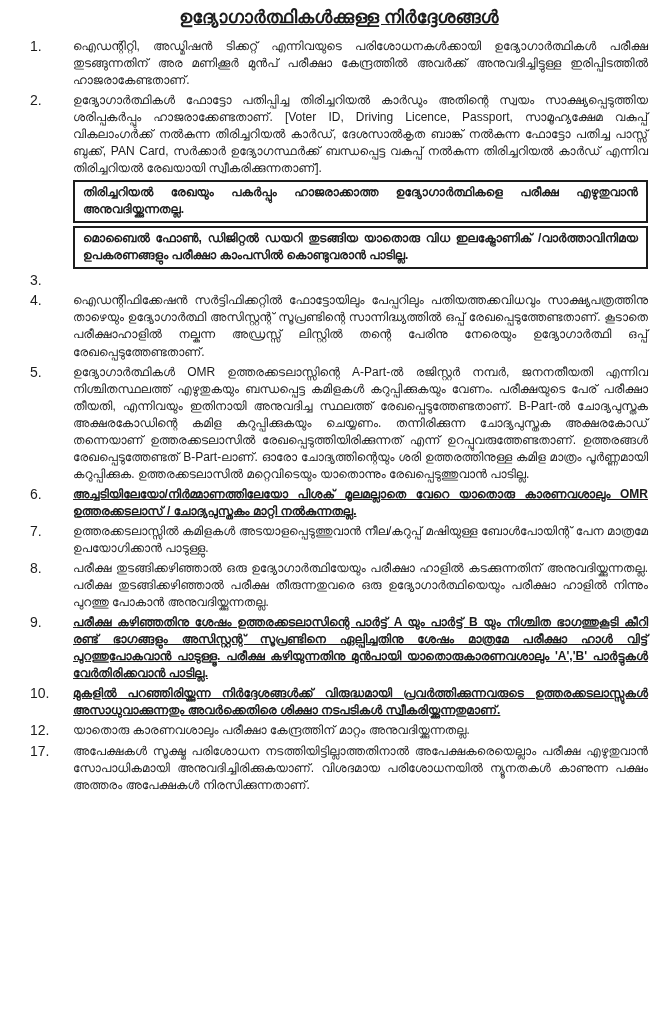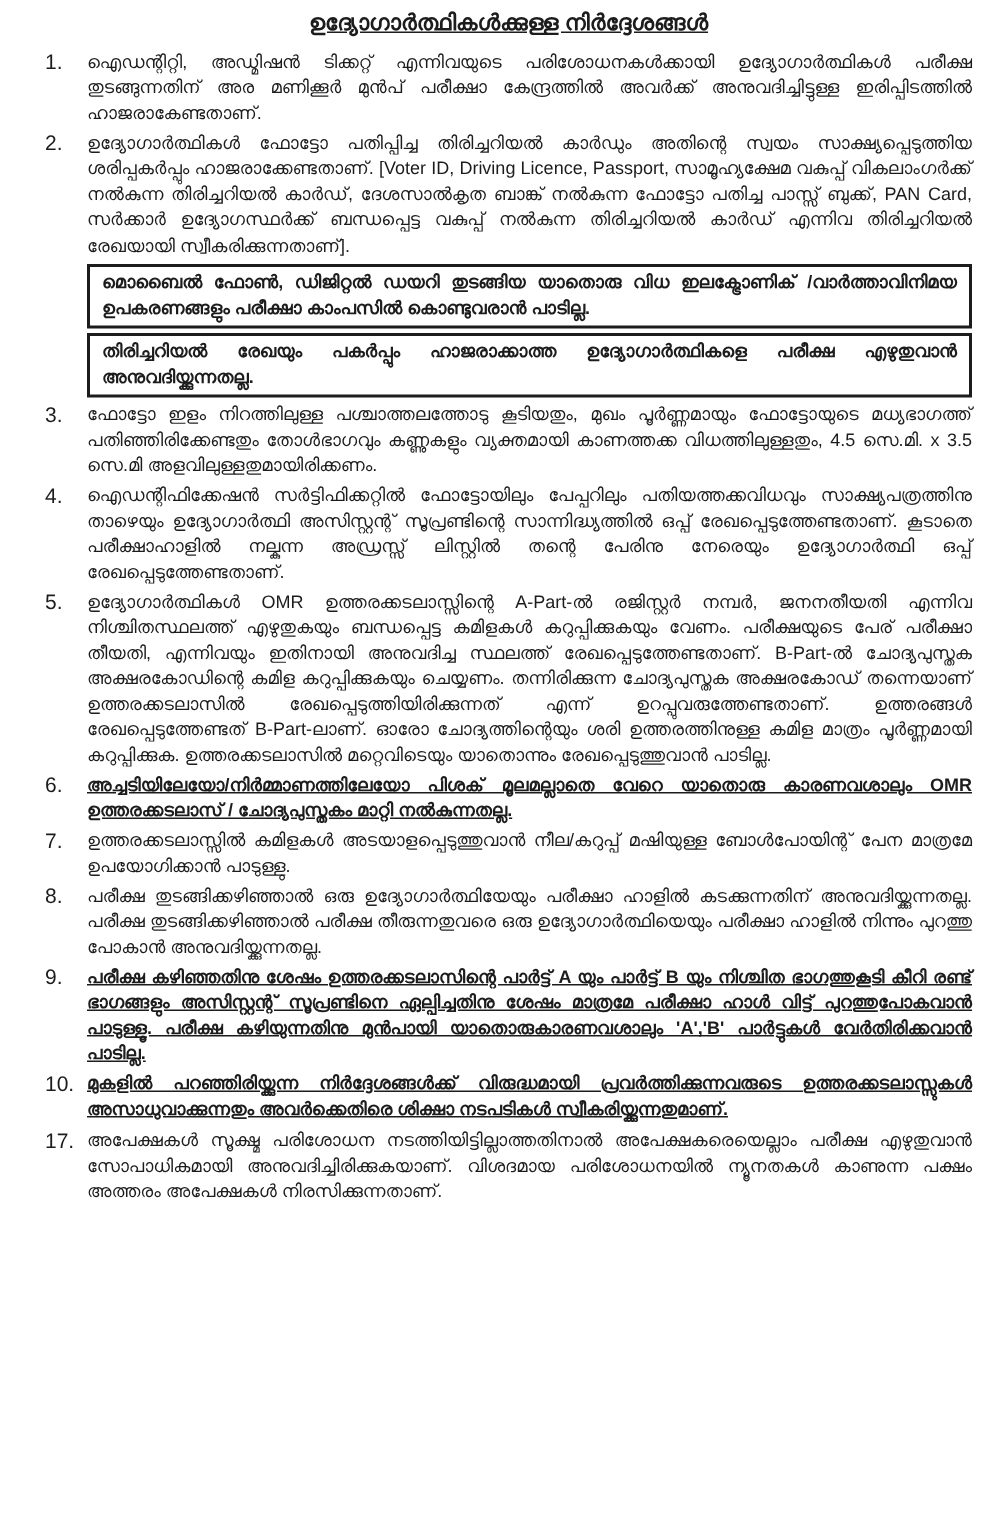--- a/index.html
+++ b/index.html
@@ -13,37 +13,37 @@
     font-family: "Liberation Sans", sans-serif;
     font-size: 12px;
     line-height: 1.42;
     box-sizing: border-box;
     padding: 5px 22px 6px 30px;
     overflow: hidden;
   }
   .title {
     text-align: center;
     font-weight: 700;
-    font-size: 15px;
+    font-size: 18px;
     text-decoration: underline;
     margin: 0 0 7px 0;
   }
   .item {
     display: flex;
     align-items: flex-start;
     margin: 0 0 3px 0;
   }
   .num {
     flex: 0 0 27px;
     font-size: 14px;
     line-height: 1.25;
     font-family: "Liberation Sans", sans-serif;
   }
   .body { flex: 1 1 auto; min-width: 0; }
-  .body p { margin: 0 0 3px 1px; text-align: justify; }
+  .body p { margin: 0 0 3px 16px; text-align: justify; }
   .body p:last-child { margin-bottom: 0; }
   .bold-underline {
     font-weight: 700;
     text-decoration: underline;
   }
   .warn-box {
     font-weight: 700;
     border: 2px solid #1c1c1c;
     padding: 2px 8px 3px 8px;
     margin: 4px -12px 2px -16px;
@@ -62,29 +62,28 @@
     <div class="num">1.</div>
     <div class="body">
         <p>ഐഡന്റിറ്റി, അഡ്മിഷൻ ടിക്കറ്റ് എന്നിവയുടെ പരിശോധനകൾക്കായി ഉദ്യോഗാർത്ഥികൾ പരീക്ഷ തുടങ്ങുന്നതിന് അര മണിക്കൂർ മുൻപ് പരീക്ഷാ കേന്ദ്രത്തിൽ അവർക്ക് അനുവദിച്ചിട്ടുള്ള ഇരിപ്പിടത്തിൽ ഹാജരാകേണ്ടതാണ്.</p>
       </div>
   </div>
 
   <div class="item">
     <div class="num">2.</div>
     <div class="body">
       <p>ഉദ്യോഗാർത്ഥികൾ ഫോട്ടോ പതിപ്പിച്ച തിരിച്ചറിയൽ കാർഡും അതിന്റെ സ്വയം സാക്ഷ്യപ്പെടുത്തിയ ശരിപ്പകർപ്പും ഹാജരാക്കേണ്ടതാണ്. [Voter ID, Driving Licence, Passport, സാമൂഹ്യക്ഷേമ വകുപ്പ് വികലാംഗർക്ക് നൽകുന്ന തിരിച്ചറിയൽ കാർഡ്, ദേശസാൽകൃത ബാങ്ക് നൽകുന്ന ഫോട്ടോ പതിച്ച പാസ്സ് ബുക്ക്, PAN Card, സർക്കാർ ഉദ്യോഗസ്ഥർക്ക് ബന്ധപ്പെട്ട വകുപ്പ് നൽകുന്ന തിരിച്ചറിയൽ കാർഡ് എന്നിവ തിരിച്ചറിയൽ രേഖയായി സ്വീകരിക്കുന്നതാണ്].</p>
+      <p class="warn-box">തിരിച്ചറിയൽ രേഖയും പകർപ്പും ഹാജരാക്കാത്ത ഉദ്യോഗാർത്ഥികളെ പരീക്ഷ എഴുതുവാൻ അനുവദിയ്ക്കുന്നതല്ല.</p>
       <p class="warn-box">മൊബൈൽ ഫോൺ, ഡിജിറ്റൽ ഡയറി തുടങ്ങിയ യാതൊരു വിധ ഇലക്ട്രോണിക് /വാർത്താവിനിമയ ഉപകരണങ്ങളും പരീക്ഷാ കാംപസിൽ കൊണ്ടുവരാൻ പാടില്ല.</p>
-      <p class="warn-box">തിരിച്ചറിയൽ രേഖയും പകർപ്പും ഹാജരാക്കാത്ത ഉദ്യോഗാർത്ഥികളെ പരീക്ഷ എഴുതുവാൻ അനുവദിയ്ക്കുന്നതല്ല.</p>
     </div>
   </div>
 
   <div class="item">
     <div class="num">3.</div>
     <div class="body">
-      <p>ഫോട്ടോ ഇളം നിറത്തിലുള്ള പശ്ചാത്തലത്തോടു കൂടിയതും, മുഖം പൂർണ്ണമായും ഫോട്ടോയുടെ മധ്യഭാഗത്ത് പതിഞ്ഞിരിക്കേണ്ടതും തോൾഭാഗവും കണ്ണുകളും വ്യക്തമായി കാണത്തക്ക വിധത്തിലുള്ളതും, 4.5 സെ.മി. x 3.5 സെ.മി അളവിലുള്ളതുമായിരിക്കണം.</p>
     </div>
   </div>
 
   <div class="item">
     <div class="num">4.</div>
     <div class="body">
         <p>ഐഡന്റിഫിക്കേഷൻ സർട്ടിഫിക്കറ്റിൽ ഫോട്ടോയിലും പേപ്പറിലും പതിയത്തക്കവിധവും സാക്ഷ്യപത്രത്തിനു താഴെയും ഉദ്യോഗാർത്ഥി അസിസ്റ്റന്റ് സൂപ്രണ്ടിന്റെ സാന്നിദ്ധ്യത്തിൽ ഒപ്പ് രേഖപ്പെടുത്തേണ്ടതാണ്. കൂടാതെ പരീക്ഷാഹാളിൽ നല്കുന്ന അഡ്രസ്സ് ലിസ്റ്റിൽ തന്റെ പേരിനു നേരെയും ഉദ്യോഗാർത്ഥി ഒപ്പ് രേഖപ്പെടുത്തേണ്ടതാണ്.</p>
       </div>
   </div>
 
@@ -124,20 +123,26 @@
   </div>
 
   <div class="item">
     <div class="num">10.</div>
     <div class="body">
       <p class="bold-underline">മുകളിൽ പറഞ്ഞിരിയ്ക്കുന്ന നിർദ്ദേശങ്ങൾക്ക് വിരുദ്ധമായി പ്രവർത്തിക്കുന്നവരുടെ ഉത്തരക്കടലാസ്സുകൾ അസാധുവാക്കുന്നതും അവർക്കെതിരെ ശിക്ഷാ നടപടികൾ സ്വീകരിയ്ക്കുന്നതുമാണ്.</p>
     </div>
   </div>
 
 
+  <div class="item">
+    <div class="num">12.</div>
+    <div class="body">
+        <p>യാതൊരു കാരണവശാലും പരീക്ഷാ കേന്ദ്രത്തിന് മാറ്റം അനുവദിയ്ക്കുന്നതല്ല.</p>
+      </div>
+  </div>
 
   <div class="item">
     <div class="num">17.</div>
     <div class="body">
         <p>അപേക്ഷകൾ സൂക്ഷ്മ പരിശോധന നടത്തിയിട്ടില്ലാത്തതിനാൽ അപേക്ഷകരെയെല്ലാം പരീക്ഷ എഴുതുവാൻ സോപാധികമായി അനുവദിച്ചിരിക്കുകയാണ്. വിശദമായ പരിശോധനയിൽ ന്യൂനതകൾ കാണുന്ന പക്ഷം അത്തരം അപേക്ഷകൾ നിരസിക്കുന്നതാണ്.</p>
       </div>
   </div>
 
 </div>
 

